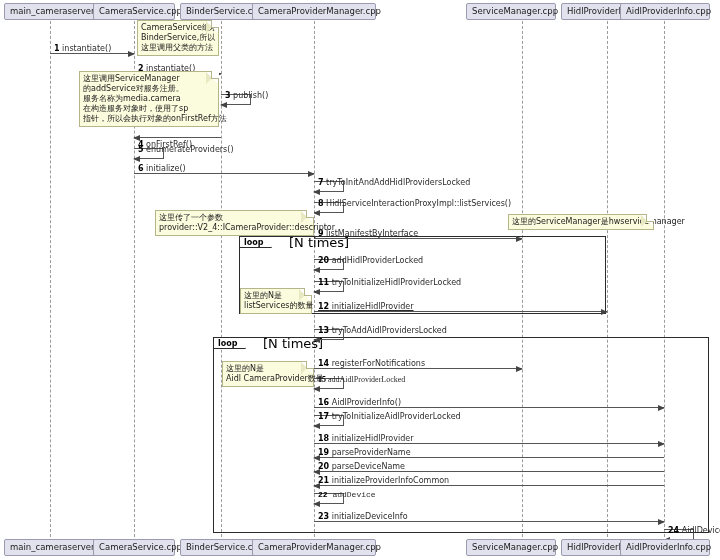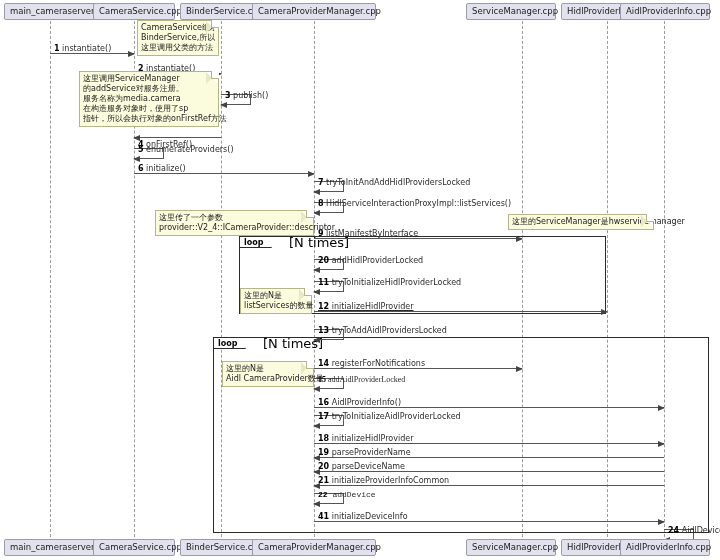--- a/index.html
+++ b/index.html
@@ -256,21 +256,21 @@
         <div class="arrowhead left"></div>
       </div>
       <div class="msglabel" style="left: 318px; top: 476px;"><b>21</b><span> initializeProviderInfoCommon</span></div>
       <div class="selfmsg" style="left: 314px; top: 493px;">
         <div class="arrowhead"></div>
       </div>
       <div class="msglabel" style="left: 318px; top: 490px; font-family: Liberation Mono, monospace;"><b>22</b><span> addDevice</span></div>
       <div class="msg" style="left: 314px; top: 521px; width: 350px;">
         <div class="arrowhead right"></div>
       </div>
-      <div class="msglabel" style="left: 318px; top: 512px;"><b>41</b><span> initializeDeviceInfo</span></div>
+      <div class="msglabel" style="left: 318px; top: 512px;"><b>23</b><span> initializeDeviceInfo</span></div>
       <div class="selfmsg" style="left: 664px; top: 529px;">
         <div class="arrowhead"></div>
       </div>
       <div class="msglabel" style="left: 668px; top: 526px;"><b>24</b><span> AidlDeviceInfo3()</span></div>
     </div>
   <div id="layer-notes">
       <div class="note" style="left: 137px; top: 20px; width: 82px; min-height: 36px;"><span class="dogear"></span><span>CameraService继承
 BinderService,所以
 这里调用父类的方法</span></div>
       <div class="note" style="left: 79px; top: 71px; width: 140px; min-height: 53px;"><span class="dogear"></span><span>这里调用ServiceManager

